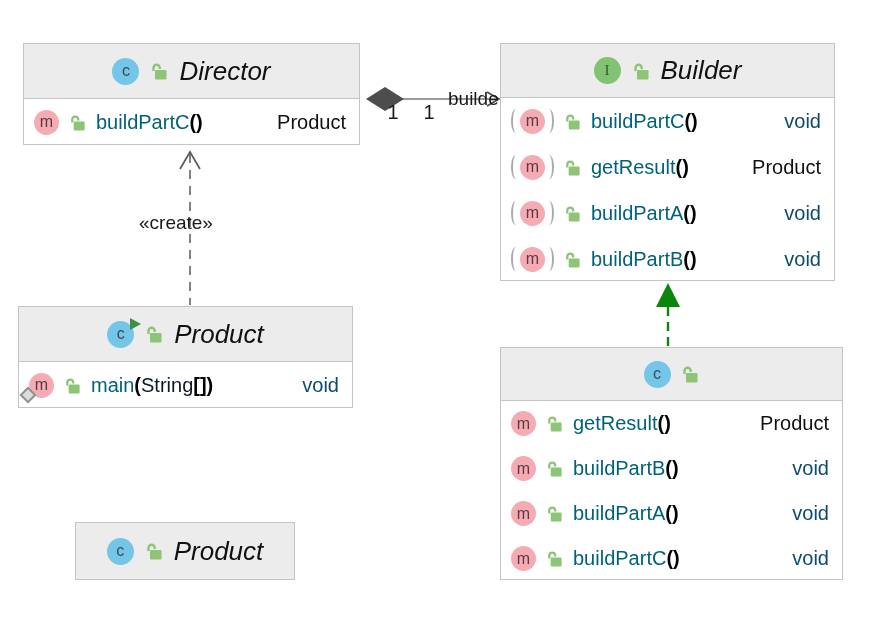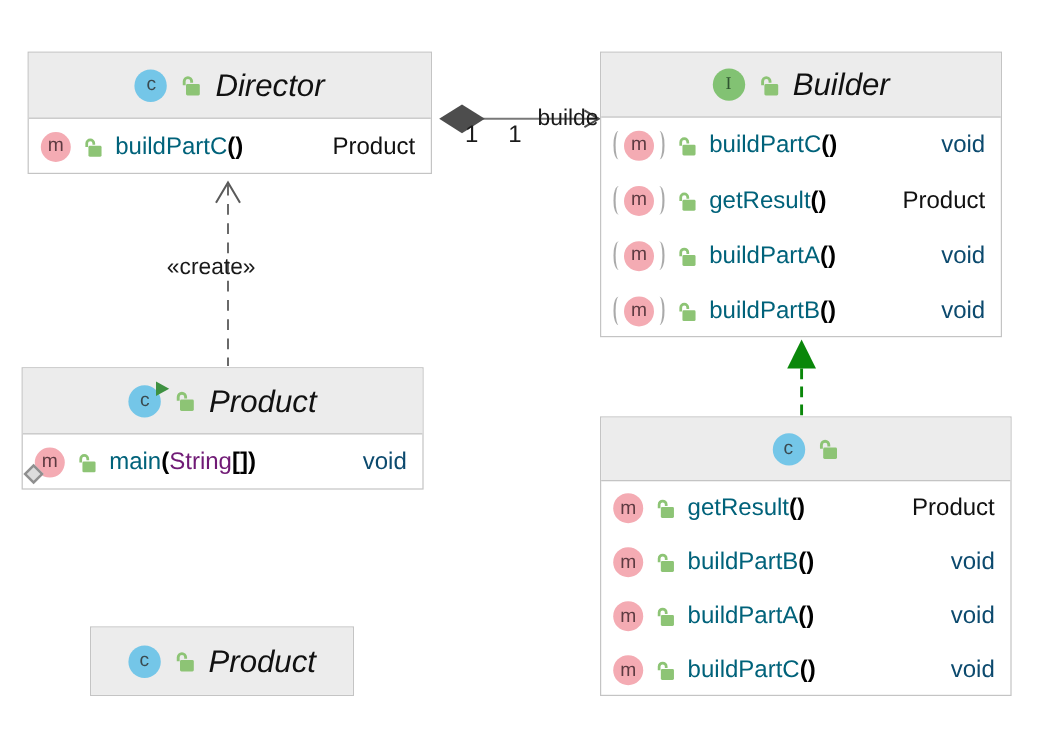--- a/index.html
+++ b/index.html
@@ -19,21 +19,21 @@
   }
   .uml-box.header-only .uml-header{border-bottom:none;height:100%;}
   .uml-title{font-size:26px;color:#111;white-space:nowrap;font-style:italic;}
   .uml-row{
     display:flex;align-items:center;box-sizing:border-box;
     padding:0 13px 0 10px;gap:9px;white-space:nowrap;
   }
   .sig{font-size:20px;color:#111;}
   .run-name{color:#00627a;}
   .run-bold{font-weight:700;color:#000;}
-  .run-plain{color:#701a75;}
+  .run-plain{color:#0f172a;}
   .ret{font-size:20px;color:#111;margin-left:auto;}
   .ret-void{color:#0c4a6e;}
   
   .circ{
     border-radius:50%;display:inline-flex;align-items:center;justify-content:center;
     flex:none;
   }
   .circ i{font-style:normal;color:#3a4a50;}
   .ico-class{background:#74c6e8;}
   .ico-iface{background:#82c273;}

